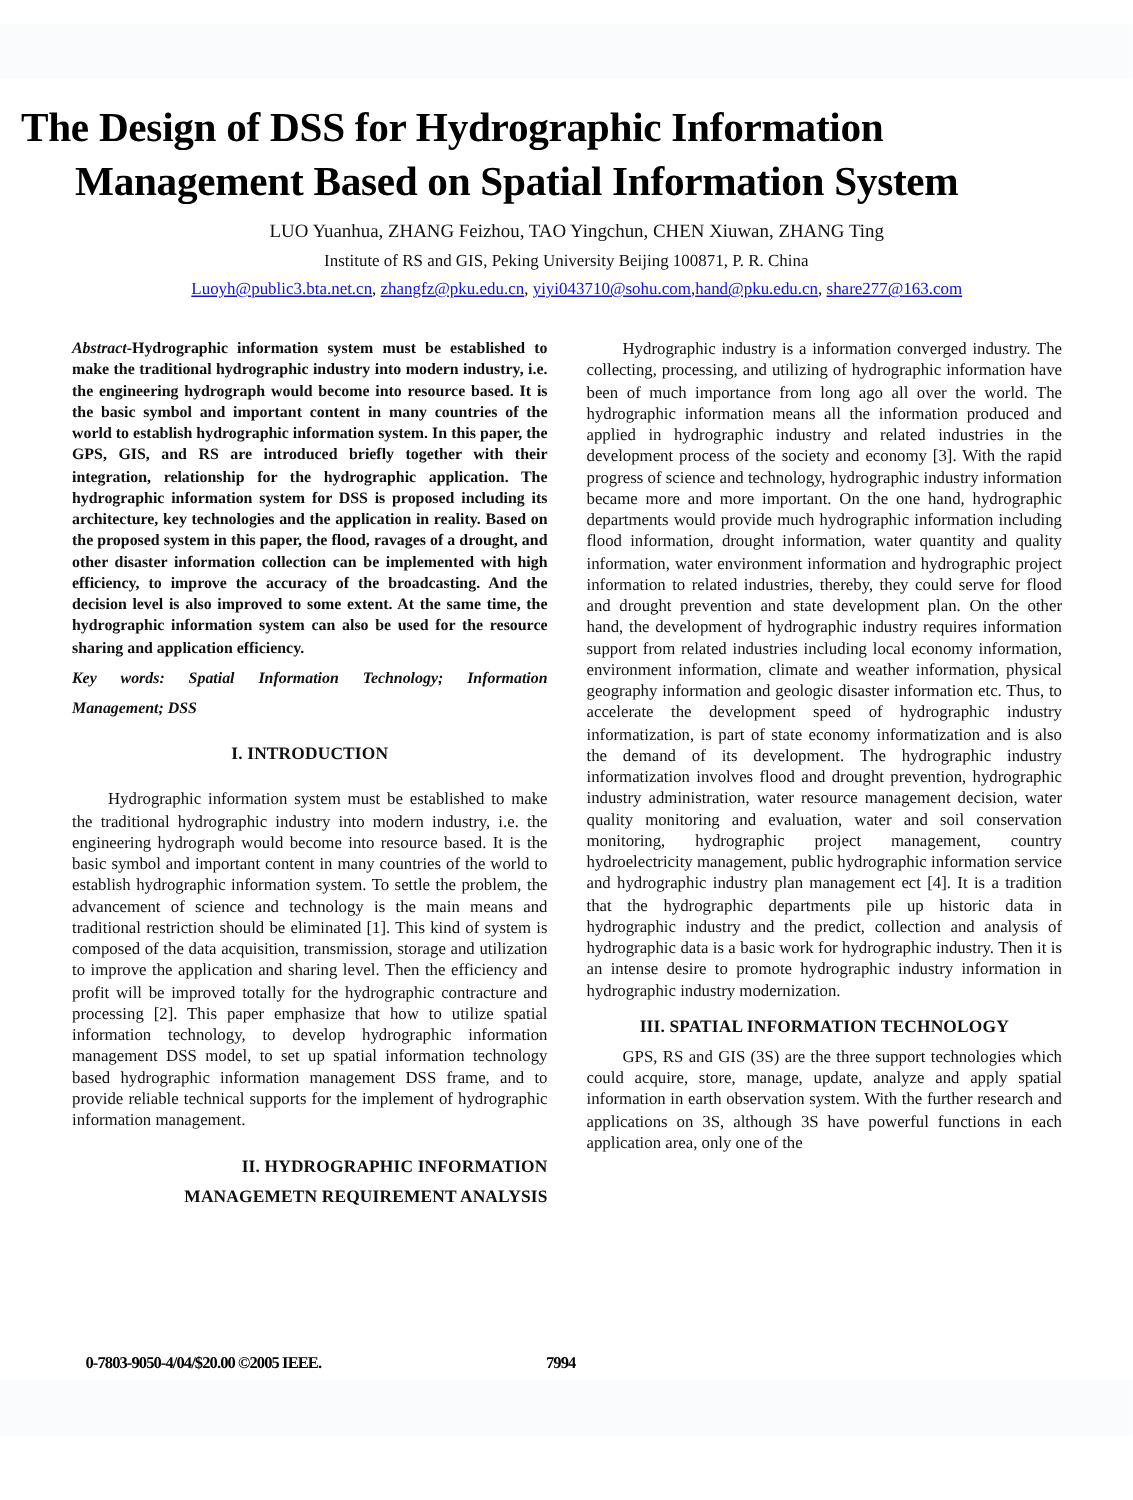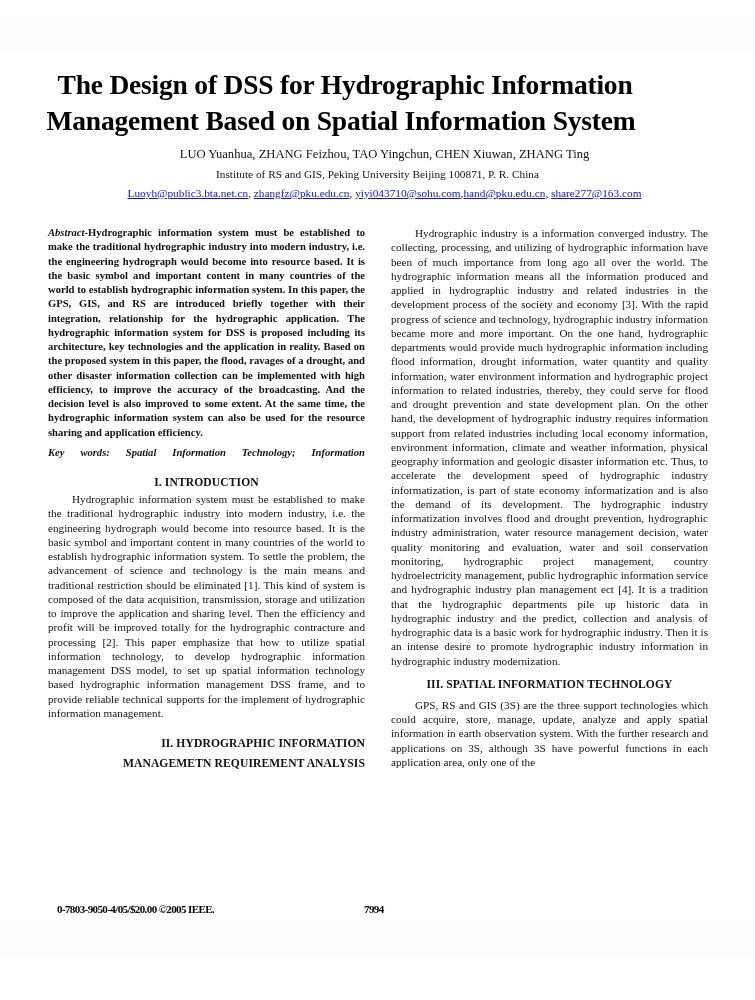--- a/index.html
+++ b/index.html
@@ -6,46 +6,46 @@
   body {
     width:755px; height:1000px; position:relative; overflow:hidden;
     background:#ffffff; color:#111;
     font-family:"Liberation Serif", "DejaVu Serif", serif;
   }
   .band { position:absolute; left:0; width:755px; background:#fafbfd; }
   .band.top { top:16px; height:36px; }
   .band.bottom { top:920px; height:37px; }
 
   .title {
-    position:absolute; left:0; width:676px; text-align:center;
+    position:absolute; left:0; width:676px; text-align:left;
     font-weight:bold; font-size:27.5px; line-height:36px; letter-spacing:-0.2px;
     color:#000;
   }
   .title.l1 { top:67px; padding-left:14px; box-sizing:border-box; }
-  .title.l2 { top:103px; padding-left:6px; box-sizing:border-box; }
+  .title.l2 { top:103px; padding-left:6px; box-sizing:border-box;margin-left:44px; }
 
   .authors { position:absolute; top:146px; left:0; width:755px; text-align:center; font-size:12.6px; line-height:16px; padding-left:14px; box-sizing:border-box; }
   .affil { position:absolute; top:167px; left:0; width:755px; text-align:center; font-size:11.3px; line-height:14px; box-sizing:border-box; }
   .emails { position:absolute; top:186px; left:0; width:755px; text-align:center; font-size:11.3px; line-height:14px; padding-left:14px; box-sizing:border-box; }
   .emails a { color:#1010d8; text-decoration:underline; cursor:pointer; }
 
   .col { position:absolute; top:226px; width:317px; font-size:11.2px; line-height:14.25px; }
   .col.left { left:48px; }
   .col.right { left:391px; }
 
   p { margin:0; text-align:justify; }
   .abstract { font-weight:bold; font-size:10.6px; line-height:14.25px; }
   .abstract .lead { font-style:italic; }
   .keywords { font-weight:bold; font-style:italic; font-size:10.6px; line-height:14.25px; margin-top:6px; text-align:justify; }
   .kw-line1 { display:block; text-align:justify; text-align-last:justify; }
   .kw-line2 { display:block; margin-top:6px; }
   .indent { text-indent:24px; }
 
   h2 { margin:0; text-align:center; font-weight:bold; font-size:11.6px; line-height:14px; letter-spacing:0.1px; }
-  .h-intro { margin-top:16px; margin-bottom:2px; }
+  .h-intro { margin-top:16px; margin-bottom:16px; }
   .h-two { margin-top:14px; line-height:20px;text-align:right; }
   .h-three { margin-top:10px; margin-bottom:6px; }
 
   .footer-left { position:absolute; top:903px; left:57px; font-size:11px; font-weight:bold; letter-spacing:-0.6px; color:#000; }
   .footer-right { position:absolute; top:903px; left:364px; font-size:11px; font-weight:bold; letter-spacing:-0.6px; color:#000; }
 </style>
 </head>
 <body>
 
 <div class="band top"></div>
@@ -55,26 +55,27 @@
 <div class="title l2">Management Based on Spatial Information System</div>
 
 <div class="authors">LUO Yuanhua, ZHANG Feizhou,  TAO Yingchun, CHEN Xiuwan, ZHANG Ting</div>
 <div class="affil">Institute of RS and GIS, Peking University Beijing 100871, P. R. China</div>
 <div class="emails"><a>Luoyh@public3.bta.net.cn</a><span>, </span><a>zhangfz@pku.edu.cn</a><span>, </span><a>yiyi043710@sohu.com</a><span>,</span><a>hand@pku.edu.cn</a><span>, </span><a>share277@163.com</a></div>
 
 <div class="col left">
   <p class="abstract"><span class="lead">Abstract</span><span>-Hydrographic information system must be established to make the traditional hydrographic industry into modern industry, i.e. the engineering hydrograph would become into resource based.  It is the basic symbol and important content in many countries of the world to establish hydrographic information system. In this paper, the GPS, GIS, and RS are introduced briefly together with their integration, relationship for the hydrographic application.    The hydrographic information system for DSS is proposed including its architecture, key technologies and the application in reality. Based on the proposed system in this paper, the flood, ravages of a drought, and other disaster information collection can be implemented with high efficiency, to improve the accuracy of the broadcasting.  And the decision level is also improved to some extent.  At the same time, the hydrographic information system can also be used for the resource sharing and application efficiency.</span></p>
   <div class="keywords">
     <span class="kw-line1">Key words: Spatial Information Technology; Information</span>
+    <span class="kw-line2">Management; DSS</span>
   </div>
   <h2 class="h-intro">I. INTRODUCTION</h2>
   <p class="indent">Hydrographic information system must be established to make the traditional hydrographic industry into modern industry, i.e. the engineering hydrograph would become into resource based.  It is the basic symbol and important content in many countries of the world to establish hydrographic information system.  To settle the problem, the advancement of science and technology is the main means and traditional restriction should be eliminated [1]. This kind of system is composed of the data acquisition, transmission, storage and utilization to improve the application and sharing level.  Then the efficiency and profit will be improved totally for the hydrographic contracture and processing [2]. This paper emphasize that how to utilize spatial information technology, to develop hydrographic information management DSS model, to set up spatial information technology based hydrographic information management DSS frame, and to provide reliable technical supports for the implement of hydrographic information management.</p>
   <h2 class="h-two"><span>II. HYDROGRAPHIC INFORMATION</span><br><span>MANAGEMETN REQUIREMENT ANALYSIS</span></h2>
 </div>
 
 <div class="col right">
   <p class="indent">Hydrographic industry is a information converged industry. The collecting, processing, and utilizing of hydrographic information have been of much importance from long ago all over the world. The hydrographic information means all the information produced and applied in hydrographic industry and related industries in the development process of the society and economy [3]. With the rapid progress of science and technology, hydrographic industry information became more and more important. On the one hand, hydrographic departments would provide much hydrographic information including flood information, drought information, water quantity and quality information, water environment information and hydrographic project information to related industries, thereby, they could serve for flood and drought prevention and state development plan. On the other hand, the development of hydrographic industry requires information support from related industries including local economy information, environment information, climate and weather information, physical geography information and geologic disaster information etc. Thus, to accelerate the development speed of hydrographic industry informatization, is part of state economy informatization and is also the demand of its development. The hydrographic industry informatization involves flood and drought prevention, hydrographic industry administration, water resource management decision, water quality monitoring and evaluation, water and soil conservation monitoring, hydrographic project management, country hydroelectricity management, public hydrographic information service and hydrographic industry plan management ect [4]. It is a tradition that the hydrographic departments pile up historic data in hydrographic industry and the predict, collection and analysis of hydrographic data is a basic work for hydrographic industry. Then it is an intense desire to promote hydrographic industry information in hydrographic industry modernization.</p>
   <h2 class="h-three">III. SPATIAL INFORMATION TECHNOLOGY</h2>
   <p class="indent">GPS, RS and GIS (3S) are the three support technologies which could acquire, store, manage, update, analyze and apply spatial information in earth observation system. With the further research and applications on 3S,  although 3S have powerful functions in each application area, only one of the</p>
 </div>
 
-<div class="footer-left">0-7803-9050-4/05/$20.00 ©2005 IEEE.</div>
+<div class="footer-left">0-7803-9050-4/04/$20.00 ©2005 IEEE.</div>
 <div class="footer-right">7994</div>
 
 </body></html>

